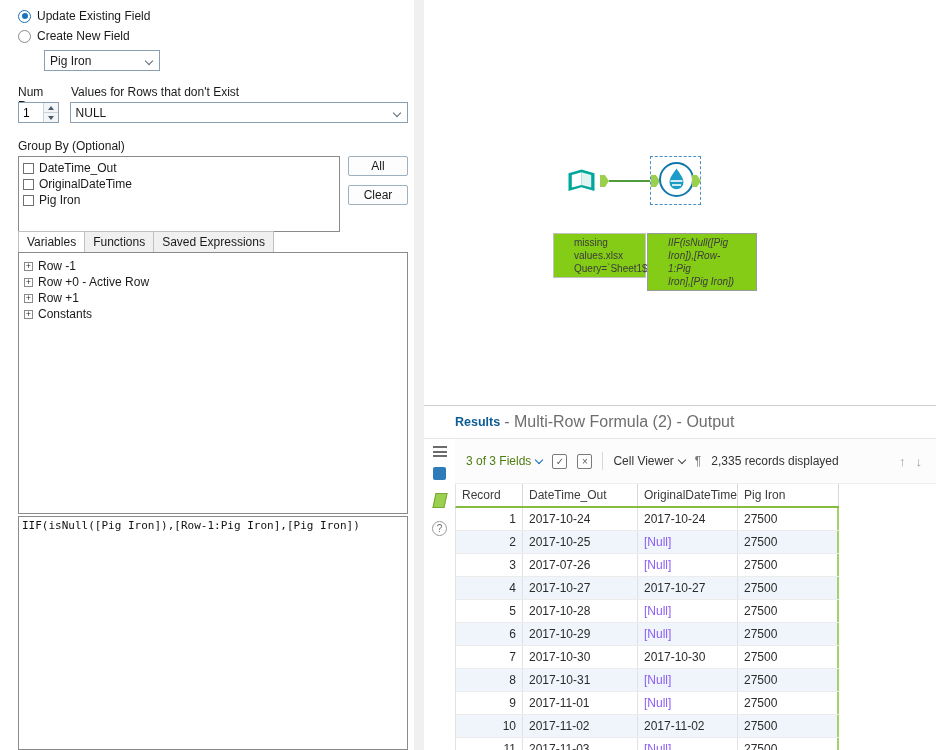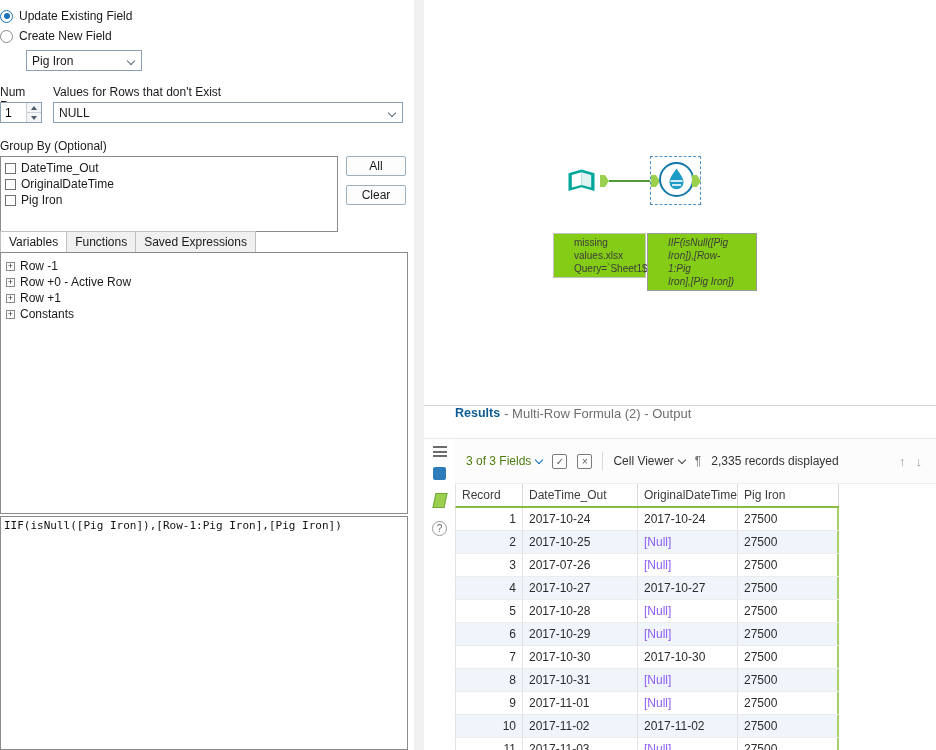--- a/index.html
+++ b/index.html
@@ -2,21 +2,21 @@
 <html><head>
 <meta charset="utf-8">
 <style>
   * { margin:0; padding:0; box-sizing:border-box; }
   html,body { width:936px; height:750px; overflow:hidden; }
   body { font-family:"Liberation Sans","DejaVu Sans",sans-serif; font-size:12px; color:#1a1a1a; background:#fff; }
   #app { position:relative; width:936px; height:750px; background:#fff; }
 
   
   .left-panel { position:absolute; left:0; top:0; width:414px; height:750px; background:#fff;
-    padding:6px 6px 0 0; display:flex; flex-direction:column; }
+    padding:6px 6px 0 18px; display:flex; flex-direction:column; }
   .radio-row { display:flex; align-items:center; gap:6px; height:20px; cursor:default; }
   .radio { width:13px; height:13px; border-radius:50%; border:1px solid #8a8a8a; background:#fff; position:relative; flex:0 0 auto; }
   .radio.checked { border-color:#1a72bb; }
   .radio.checked::after { content:''; position:absolute; left:2.5px; top:2.5px; width:6px; height:6px; border-radius:50%; background:#1a72bb; }
   .dropdown { height:21px; border:1px solid #8aa0b2; background:#fff; display:flex; align-items:center;
     padding:0 20px 0 5px; position:relative; font-size:12px; white-space:nowrap; }
   .dropdown .chev { position:absolute; right:7px; top:7px; }
   .chev { width:6px; height:6px; border-right:1.4px solid #5a6a78; border-bottom:1.4px solid #5a6a78;
     transform:rotate(45deg); display:inline-block; }
   .field-dd { margin:4px 0 0 26px; width:116px; }
@@ -60,23 +60,23 @@
     clip-path:polygon(0 0,55% 0,100% 50%,55% 100%,0 100%); }
   .conn-line { position:absolute; left:185px; top:180px; width:41px; height:2px; background:#4f9a3b; }
   .selection-box { position:absolute; left:226px; top:156px; width:51px; height:49px; border:1px dashed #4a90c4; background:transparent; }
   .annotation { position:absolute; background:#84cc16; border:1px solid #c2c2c2; font-size:10px; line-height:13px;
     color:#3c3c3c; padding:2px 20px; white-space:pre-line;margin-top:28px; }
   .annotation.sel { border-color:#9a9a9a;font-style:italic; }
 
   
   .results-panel { position:absolute; left:424px; top:405px; width:512px; height:345px; background:#fff;
     border-top:1px solid #cfcfcf; display:flex; flex-direction:column; }
-  .results-header { height:33px; display:flex; align-items:flex-start; padding-left:31px; border-bottom:1px solid #e6e6e6; background:#fff; white-space:nowrap; }
+  .results-header { height:33px; display:flex; align-items:center; padding-left:31px; border-bottom:1px solid #e6e6e6; background:#fff; white-space:nowrap; }
   .results-title { color:#0d5c94; font-weight:bold; font-size:12.5px; margin-right:4px; }
-  .results-subtitle { color:#6e6e6e; font-size:13px; }
+  .results-subtitle { color:#6e6e6e; font-size:16px; }
   .results-body { flex:1; display:flex; overflow:hidden; }
   .left-strip { width:31px; display:flex; flex-direction:column; align-items:center; padding-top:7px; gap:10px; flex:0 0 auto; }
   .icon-list { width:14px; height:11px; display:flex; flex-direction:column; justify-content:space-between; }
   .icon-list i { height:2px; background:#6b6b6b; display:block; }
   .icon-bluesq { width:13px; height:13px; background:#2d7bb9; border-radius:2px; }
   .icon-para { width:12px; height:15px; background:#9bcf4e; border:1px solid #74a839; transform:skewX(-12deg); margin-top:3px; }
   .icon-help { width:15px; height:15px; border:1px solid #9a9a9a; border-radius:50%; color:#6b6b6b;
     font-size:10px; line-height:13px; text-align:center; margin-top:3px; }
   .results-main { flex:1; display:flex; flex-direction:column; overflow:hidden; }
   .toolbar { height:45px; display:flex; align-items:center; background:#fcfcfc; border-bottom:1px solid #eee;

